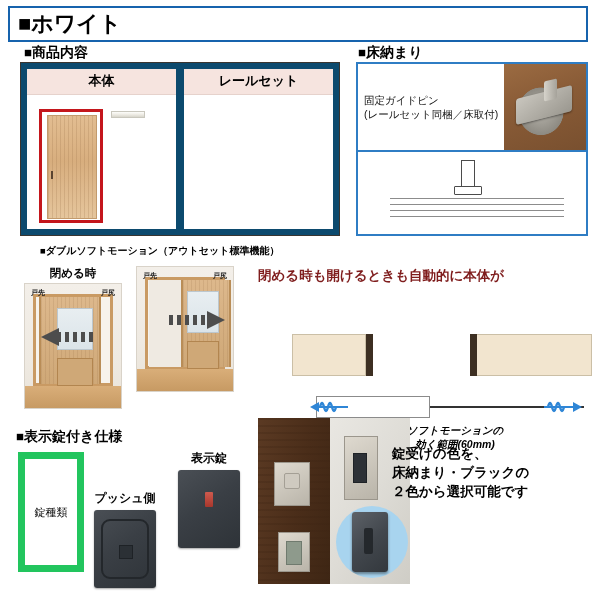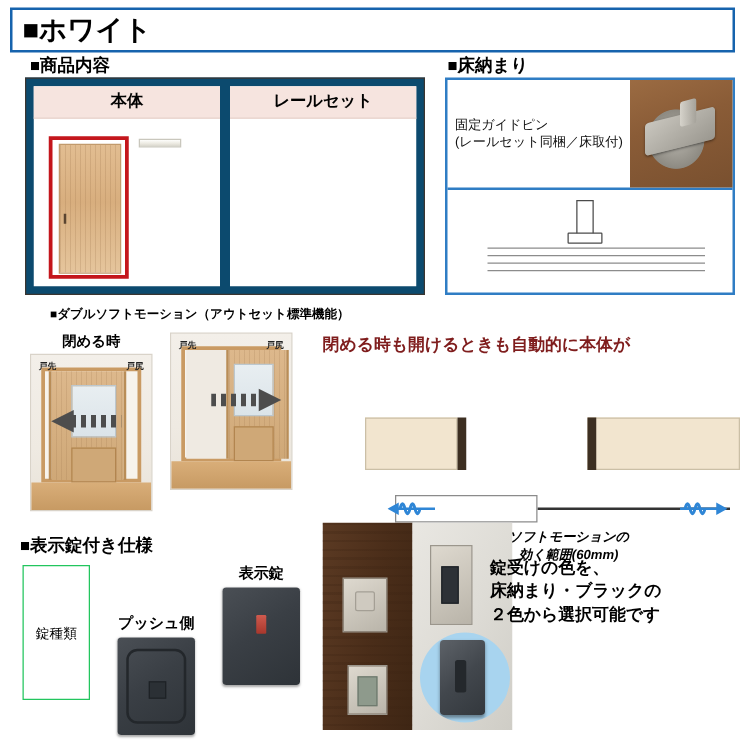--- a/index.html
+++ b/index.html
@@ -166,21 +166,21 @@
   .sm-line{position:absolute;left:24px;top:72px;width:268px;height:2px;background:#333;}
   .coil{position:absolute;top:62px;height:22px;width:40px;}
   .sm-cap{
     position:absolute;left:48px;top:90px;width:230px;
     font-size:10.5px;font-weight:bold;line-height:1.3;text-align:center;color:#000;
   }
 
   
   .lock-type-box{
     position:absolute;left:18px;top:452px;width:52px;height:106px;
-    border:1px solid #22c55e;background:#fff;
+    border:7px solid #22c55e;background:#fff;
     display:flex;align-items:center;justify-content:center;
     font-size:11px;color:#000;
   }
   .lock-item{position:absolute;text-align:center;}
   .lock-item .lbl{font-size:12px;font-weight:bold;margin-bottom:3px;color:#000;}
   .lock-plate{
     width:62px;height:78px;border-radius:3px;
     background:linear-gradient(145deg,#4a4f55 0%,#3a3f45 45%,#2e3338 100%);
     position:relative;box-shadow:0 1px 2px rgba(0,0,0,.35);
   }

